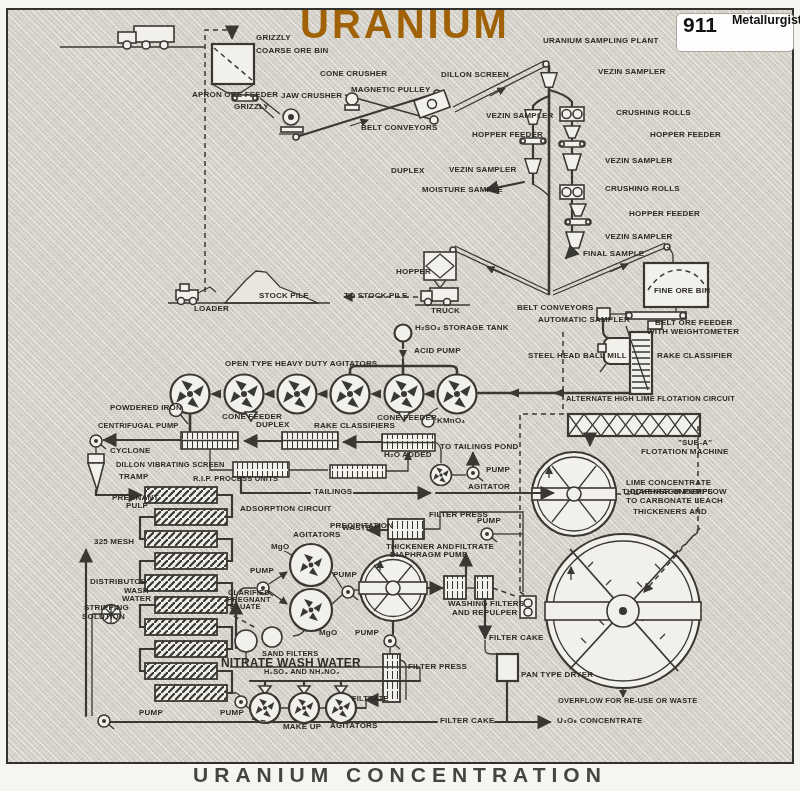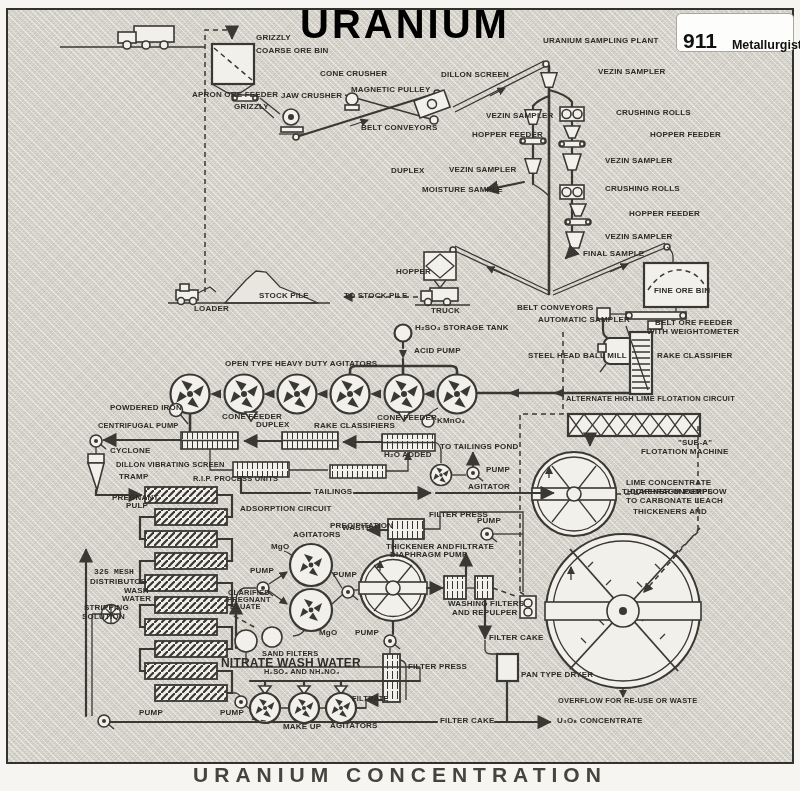--- a/index.html
+++ b/index.html
@@ -9,24 +9,24 @@
          background-color:#d9d6ce;border:2px solid #33322c;
          background-image:
            repeating-linear-gradient(45deg, rgba(255,255,255,.45) 0 1px, transparent 1px 4px),
            repeating-linear-gradient(-45deg, rgba(90,85,75,.08) 0 1px, transparent 1px 3px),
            repeating-linear-gradient(0deg, rgba(120,115,105,.06) 0 1px, transparent 1px 2px);}
   #art{position:absolute;left:0;top:0;width:800px;height:791px;}
   #labels{position:absolute;left:0;top:0;width:800px;height:791px;}
   .lbl{position:absolute;font-size:8px;font-weight:700;color:#2d2c26;
        letter-spacing:.2px;white-space:nowrap;line-height:1;}
   .title{position:absolute;left:240px;top:4px;width:330px;text-align:center;
-         font-size:40px;font-weight:900;letter-spacing:3px;color:#000000;line-height:1;}
+         font-size:40px;font-weight:900;letter-spacing:3px;color:#a16207;line-height:1;}
   .watermark{position:absolute;left:44px;top:320px;font-size:15px;font-weight:800;color:#0c0c0c;}
   .logo{position:absolute;left:676px;top:13px;width:116px;height:37px;background:#fdfdfb;
-        border:1px solid #aaa79e;border-radius:5px;display:flex;align-items:flex-end;
+        border:1px solid #aaa79e;border-radius:5px;display:flex;align-items:flex-start;
         justify-content:center;gap:15px;}
   .l911{font-size:21px;font-weight:900;color:#111;line-height:1;}
   .lmet{font-size:12.5px;font-weight:700;color:#111;line-height:1;}
   .footer{position:absolute;left:0;top:763px;width:800px;text-align:center;
           font-size:21px;font-weight:800;letter-spacing:6px;color:#45443e;}
   svg .ln{fill:none;stroke:#3a3833;stroke-width:2.2;stroke-linecap:round;}
   svg .hv{fill:none;stroke:#3a3833;stroke-width:2.6;stroke-linecap:round;}
   svg .tn{fill:none;stroke:#3a3833;stroke-width:1.3;}
   svg .wf{fill:#f2f0ea;stroke:#3a3833;stroke-width:1.6;}
   svg .wf2{fill:#f2f0ea;stroke:#3a3833;stroke-width:2.2;}
@@ -492,21 +492,21 @@
       <span class="lbl" style="left: 193px; top: 475px; font-size: 7.5px;">R.I.P. PROCESS UNITS</span>
       <span class="lbl" style="left: 314px; top: 488px;">TAILINGS</span>
       <span class="lbl" style="left: 112px; top: 494px;">PREGNANT</span>
       <span class="lbl" style="left: 126px; top: 502px;">PULP</span>
       <span class="lbl" style="left: 240px; top: 505px;">ADSORPTION CIRCUIT</span>
       <span class="lbl" style="left: 286px; top: 522px; padding-left: 44px;">PRECIPITATION</span>
       <span class="lbl" style="left: 293px; top: 531px;">AGITATORS</span>
       <span class="lbl" style="left: 342px; top: 524px;">WASTE</span>
       <span class="lbl" style="left: 429px; top: 511px;">FILTER PRESS</span>
       <span class="lbl" style="left: 477px; top: 517px;">PUMP</span>
-      <span class="lbl" style="left: 94px; top: 568px; font-family: Liberation Mono, monospace;">325 MESH</span>
+      <span class="lbl" style="left: 94px; top: 538px;">325 MESH</span>
       <span class="lbl" style="left: 271px; top: 543px;">MgO</span>
       <span class="lbl" style="left: 250px; top: 567px;">PUMP</span>
       <span class="lbl" style="left: 333px; top: 571px;">PUMP</span>
       <span class="lbl" style="left: 386px; top: 543px;">THICKENER AND</span>
       <span class="lbl" style="left: 390px; top: 551px;">DIAPHRAGM PUMP</span>
       <span class="lbl" style="left: 455px; top: 543px;">FILTRATE</span>
       <span class="lbl" style="left: 90px; top: 578px;">DISTRIBUTOR</span>
       <span class="lbl" style="left: 124px; top: 587px;">WASH</span>
       <span class="lbl" style="left: 122px; top: 595px;">WATER</span>
       <span class="lbl" style="left: 84px; top: 604px;">STRIPPING</span>

